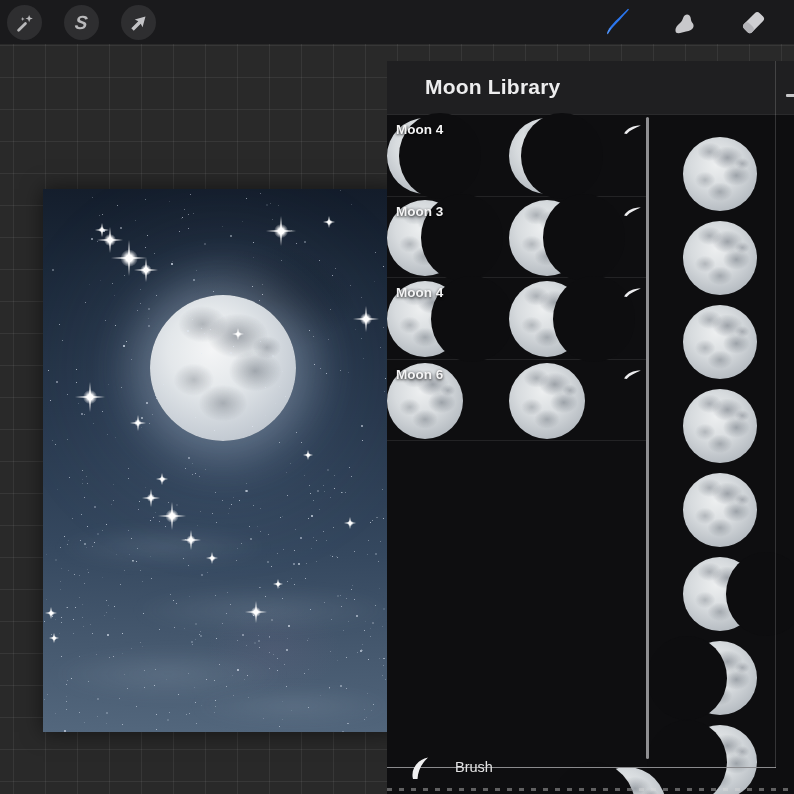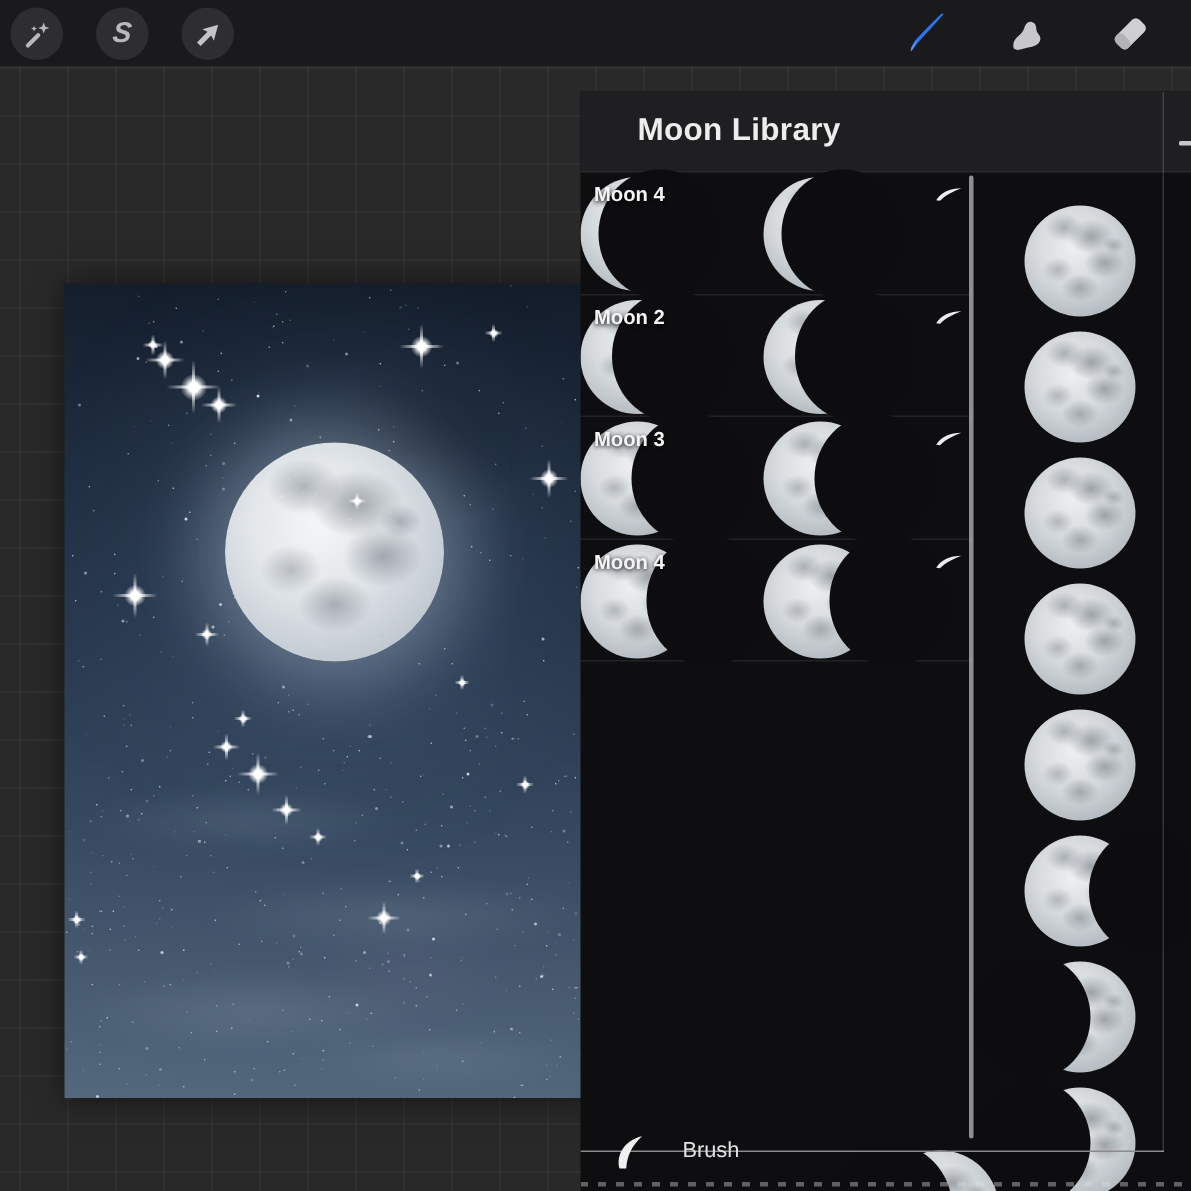--- a/index.html
+++ b/index.html
@@ -743,34 +743,20 @@
     <div class="moon center-moon p-crescent-left">
       <div class="tex"></div>
       <div class="shade"></div>
     </div>
     <span class="row-label">Moon 4</span>
     <svg class="swoosh" viewBox="0 0 26 14">
       <path d="M1.5 12.5 C6 5 14 1.5 24.5 1.5 C17 4.5 9.5 8 5 13 Z" fill="#ececee"></path>
     </svg>
   </div>
         <div class="brush-row">
-    <div class="moon left-moon p-crescent-left-wide">
-      <div class="tex"></div>
-      <div class="shade"></div>
-    </div>
-    <div class="moon center-moon p-crescent-left-wide">
-      <div class="tex"></div>
-      <div class="shade"></div>
-    </div>
-    <span class="row-label">Moon 2</span>
-    <svg class="swoosh" viewBox="0 0 26 14">
-      <path d="M1.5 12.5 C6 5 14 1.5 24.5 1.5 C17 4.5 9.5 8 5 13 Z" fill="#ececee"></path>
-    </svg>
-  </div>
-        <div class="brush-row">
     <div class="moon left-moon p-half-left">
       <div class="tex"></div>
       <div class="shade"></div>
     </div>
     <div class="moon center-moon p-half-left">
       <div class="tex"></div>
       <div class="shade"></div>
     </div>
     <span class="row-label">Moon 3</span>
     <svg class="swoosh" viewBox="0 0 26 14">
@@ -780,20 +766,34 @@
         <div class="brush-row">
     <div class="moon left-moon p-gibbous-left">
       <div class="tex"></div>
       <div class="shade"></div>
     </div>
     <div class="moon center-moon p-gibbous-left">
       <div class="tex"></div>
       <div class="shade"></div>
     </div>
     <span class="row-label">Moon 4</span>
+    <svg class="swoosh" viewBox="0 0 26 14">
+      <path d="M1.5 12.5 C6 5 14 1.5 24.5 1.5 C17 4.5 9.5 8 5 13 Z" fill="#ececee"></path>
+    </svg>
+  </div>
+        <div class="brush-row">
+    <div class="moon left-moon p-full">
+      <div class="tex"></div>
+
+    </div>
+    <div class="moon center-moon p-full">
+      <div class="tex"></div>
+
+    </div>
+    <span class="row-label">Moon 6</span>
     <svg class="swoosh" viewBox="0 0 26 14">
       <path d="M1.5 12.5 C6 5 14 1.5 24.5 1.5 C17 4.5 9.5 8 5 13 Z" fill="#ececee"></path>
     </svg>
   </div>
       </div>
     <div class="scrollbar"></div>
     <div class="phase-col">
         <div class="phase-cell">
     <div class="moon p-full">
       <div class="tex"></div>

